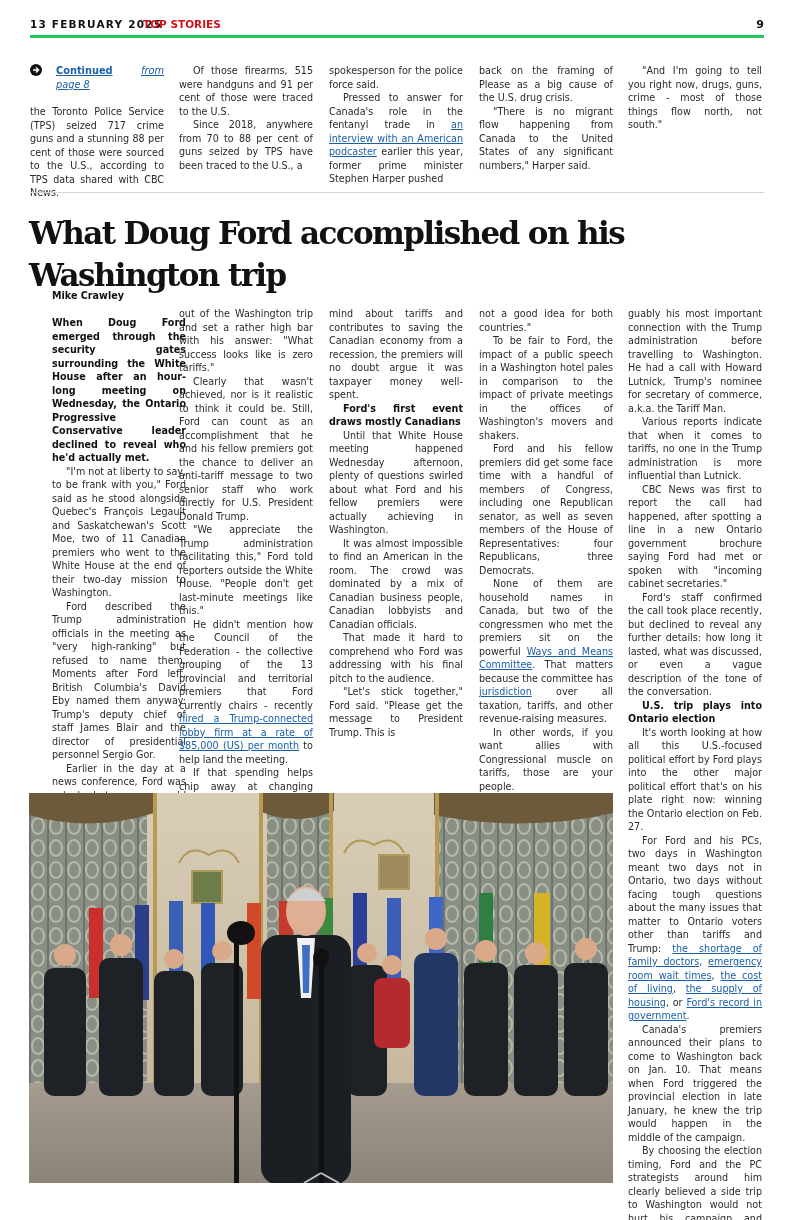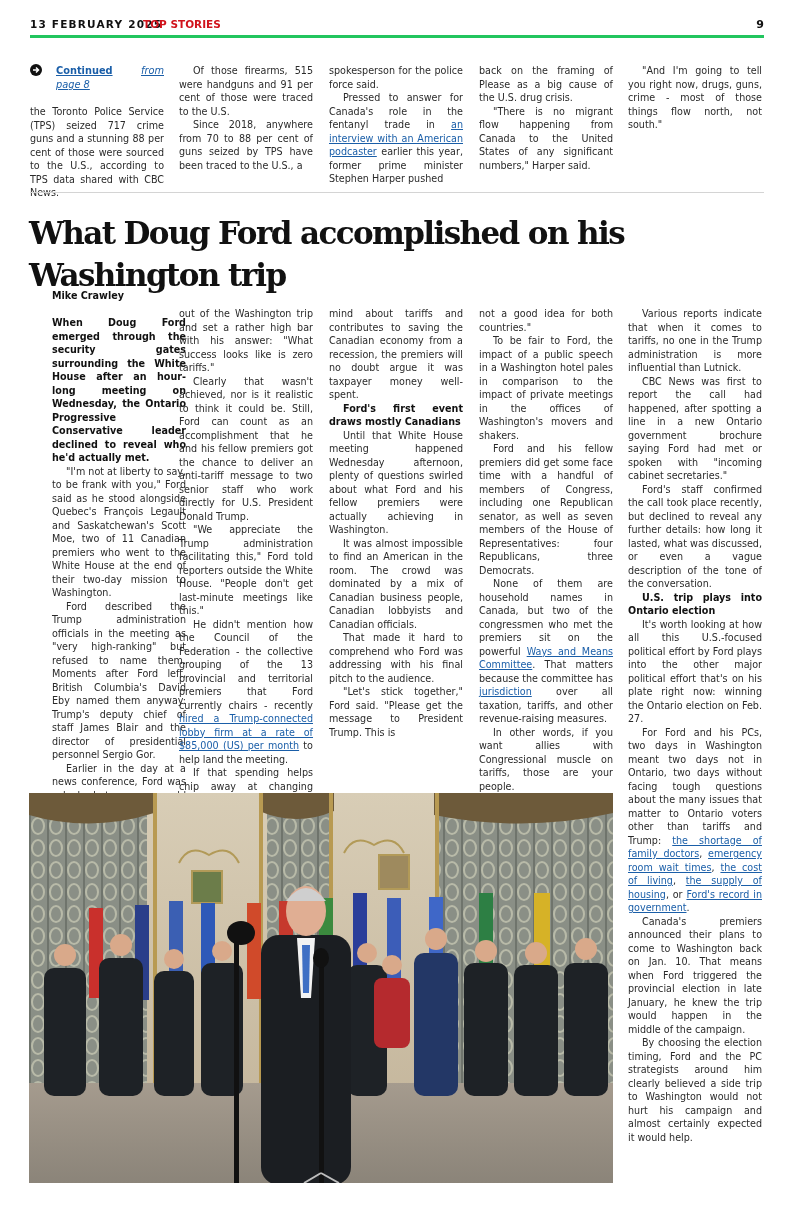--- a/index.html
+++ b/index.html
@@ -103,20 +103,21 @@
   <p class="noind">not a good idea for both countries."</p>
   <p>To be fair to Ford, the impact of a public speech in a Washington hotel pales in comparison to the impact of private meetings in the offices of Washington's movers and shakers.</p>
   <p>Ford and his fellow premiers did get some face time with a handful of members of Congress, including one Republican senator, as well as seven members of the House of Representatives: four Republicans, three Democrats.</p>
   <p><span>None of them are household names in Canada, but two of the congressmen who met the premiers sit on the powerful </span><a>Ways and Means Committee</a><span>. That matters because the committee has </span><a>jurisdiction</a><span> over all taxation, tariffs, and other revenue-raising measures.</span></p>
   <p>In other words, if you want allies with Congressional muscle on tariffs, those are your people.</p>
   <p class="subhead">Call with Trump's 'Tariff Man'</p>
   <p>Ford made what is ar-</p>
 </div>
 
 <div class="col" style="left:628px; top:307px; width:134px;">
+  <p class="noind">guably his most important connection with the Trump administration before travelling to Washington. He had a call with Howard Lutnick, Trump's nominee for secretary of commerce, a.k.a. the Tariff Man.</p>
   <p>Various reports indicate that when it comes to tariffs, no one in the Trump administration is more influential than Lutnick.</p>
   <p>CBC News was first to report the call had happened, after spotting a line in a new Ontario government brochure saying Ford had met or spoken with "incoming cabinet secretaries."</p>
   <p>Ford's staff confirmed the call took place recently, but declined to reveal any further details: how long it lasted, what was discussed, or even a vague description of the tone of the conversation.</p>
   <p class="subhead">U.S. trip plays into Ontario election</p>
   <p>It's worth looking at how all this U.S.-focused political effort by Ford plays into the other major political effort that's on his plate right now: winning the Ontario election on Feb. 27.</p>
   <p><span>For Ford and his PCs, two days in Washington meant two days not in Ontario, two days without facing tough questions about the many issues that matter to Ontario voters other than tariffs and Trump: </span><a>the shortage of family doctors</a><span>, </span><a>emergency room wait times</a><span>, </span><a>the cost of living</a><span>, </span><a>the supply of housing</a><span>, or </span><a>Ford's record in government</a><span>.</span></p>
   <p>Canada's premiers announced their plans to come to Washington back on Jan. 10. That means when Ford triggered the provincial election in late January, he knew the trip would happen in the middle of the campaign.</p>
   <p>By choosing the election timing, Ford and the PC strategists around him clearly believed a side trip to Washington would not hurt his campaign and almost certainly expected it would help.</p>
 
 </div>

